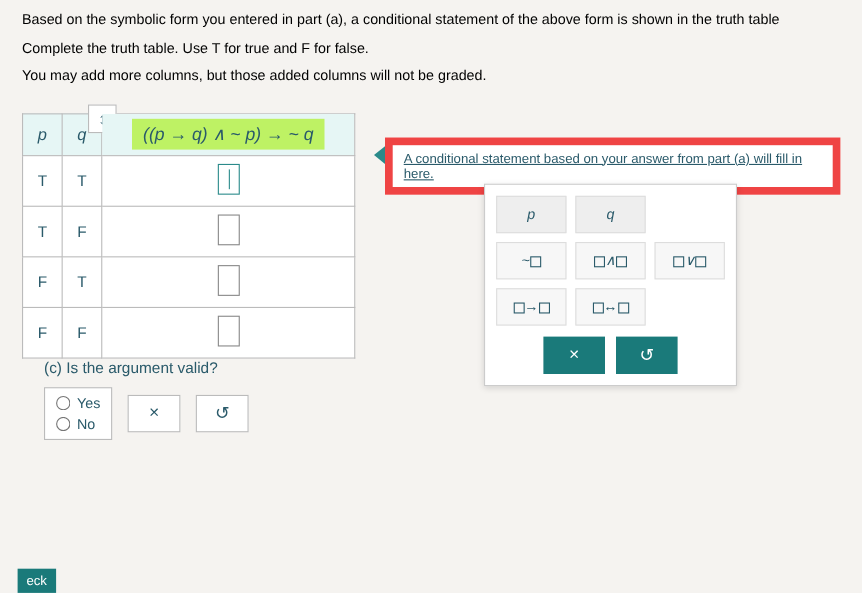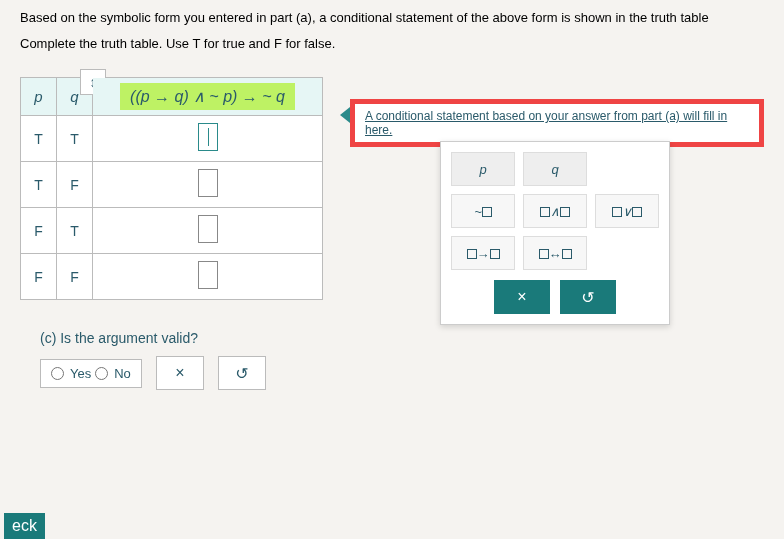--- a/index.html
+++ b/index.html
@@ -13,46 +13,47 @@
 .truth-table th{background:#e6f6f5;font-style:italic;font-weight:normal;color:#2a5a6a;height:38px}
 .truth-table th.pq{width:36px;font-size:15px}
 .truth-table th.formula{width:230px;font-size:16px;position:relative}
 .formula-inner{display:inline-block;background:#bef264;padding:4px 10px;font-style:italic}
 .truth-table td{height:46px;width:36px;color:#2a5a6a;font-size:14px}
 .truth-table td.result{width:230px}
 .slot{display:inline-block;width:20px;height:28px;border:1px solid #888;background:#fff}
 .slot.cursor{border:1px solid #2a8a8a;position:relative}
 .slot.cursor::after{content:'';position:absolute;left:50%;top:4px;bottom:4px;width:1px;background:#2a8a8a}
 .callout{position:absolute;left:330px;top:22px}
-.callout-label{border:5px solid #ef4444;background:#fff;padding:5px 10px;font-size:12px;color:#2a5a6a;display:inline-block}
+.callout-label{border:7px solid #ef4444;background:#fff;padding:5px 10px;font-size:12px;color:#2a5a6a;display:inline-block}
 .callout-label span{text-decoration:underline}
 .callout-arrow{width:0;height:0;border-top:8px solid transparent;border-bottom:8px solid transparent;border-right:10px solid #2a8a8a;position:absolute;left:-10px;top:8px}
 .palette{position:absolute;left:420px;top:64px;background:#fff;border:1px solid #ccc;box-shadow:0 2px 6px rgba(0,0,0,0.15);padding:10px;width:230px}
 .palette-grid{display:grid;grid-template-columns:repeat(3,1fr);gap:8px}
 .pal-btn{height:34px;display:flex;align-items:center;justify-content:center;font-size:13px;color:#2a5a6a;font-style:italic;cursor:pointer;background:#f2f2f2;border:1px solid #ddd}
 .pal-btn.var{background:#eee}
 .pal-btn.op{background:#f7f7f7}
 .pal-actions{display:flex;gap:10px;margin-top:10px;justify-content:center}
 .act-btn{width:56px;height:34px;background:#1a7a7a;color:#fff;display:flex;align-items:center;justify-content:center;cursor:pointer;border:none;font-size:16px}
-.section-c{margin-top:30px;padding-left:20px}
+.section-c{padding-left:20px}
 .sec-label{color:#2a5a6a;font-size:14px;margin-bottom:10px}
 .c-row{display:flex;align-items:center;gap:14px}
-.radio-box{border:1px solid #bbb;background:#fff;padding:6px 10px;display:flex;flex-direction:row;gap:4px}
+.radio-box{border:1px solid #bbb;background:#fff;padding:6px 10px;display:flex;flex-direction:column;gap:4px}
 .radio-item{display:flex;align-items:center;gap:6px;font-size:13px;color:#2a5a6a;cursor:pointer}
 .radio-item input{cursor:pointer}
 .c-btn{width:48px;height:34px;background:#fff;border:1px solid #bbb;display:flex;align-items:center;justify-content:center;color:#2a5a6a;font-size:16px;cursor:pointer}
-.eck{position:absolute;left:4px;bottom:0;background:#1a7a7a;color:#fff;padding:4px 8px;font-size:16px}
+.eck{position:absolute;left:16px;bottom:0;background:#1a7a7a;color:#fff;padding:4px 8px;font-size:12px}
 .sq{display:inline-block;width:10px;height:10px;border:1px solid #2a5a6a;vertical-align:middle}
 </style>
 </head>
 <body>
 
 <div class="content">
   <p class="instr">Based on the symbolic form you entered in part (a), a conditional statement of the above form is shown in the truth table</p>
   <p class="instr">Complete the truth table. Use T for true and F for false.</p>
+  <p class="instr">You may add more columns, but those added columns will not be graded.</p>
 
   <div class="main-area">
     <div class="pointer-box">↕</div>
 
     <table class="truth-table">
       <tbody>
           <tr>
         <th class="pq">p</th>
         <th class="pq">q</th>
         <th class="formula"><span class="formula-inner">((p → q) ∧ ~ p) → ~ q</span></th>

